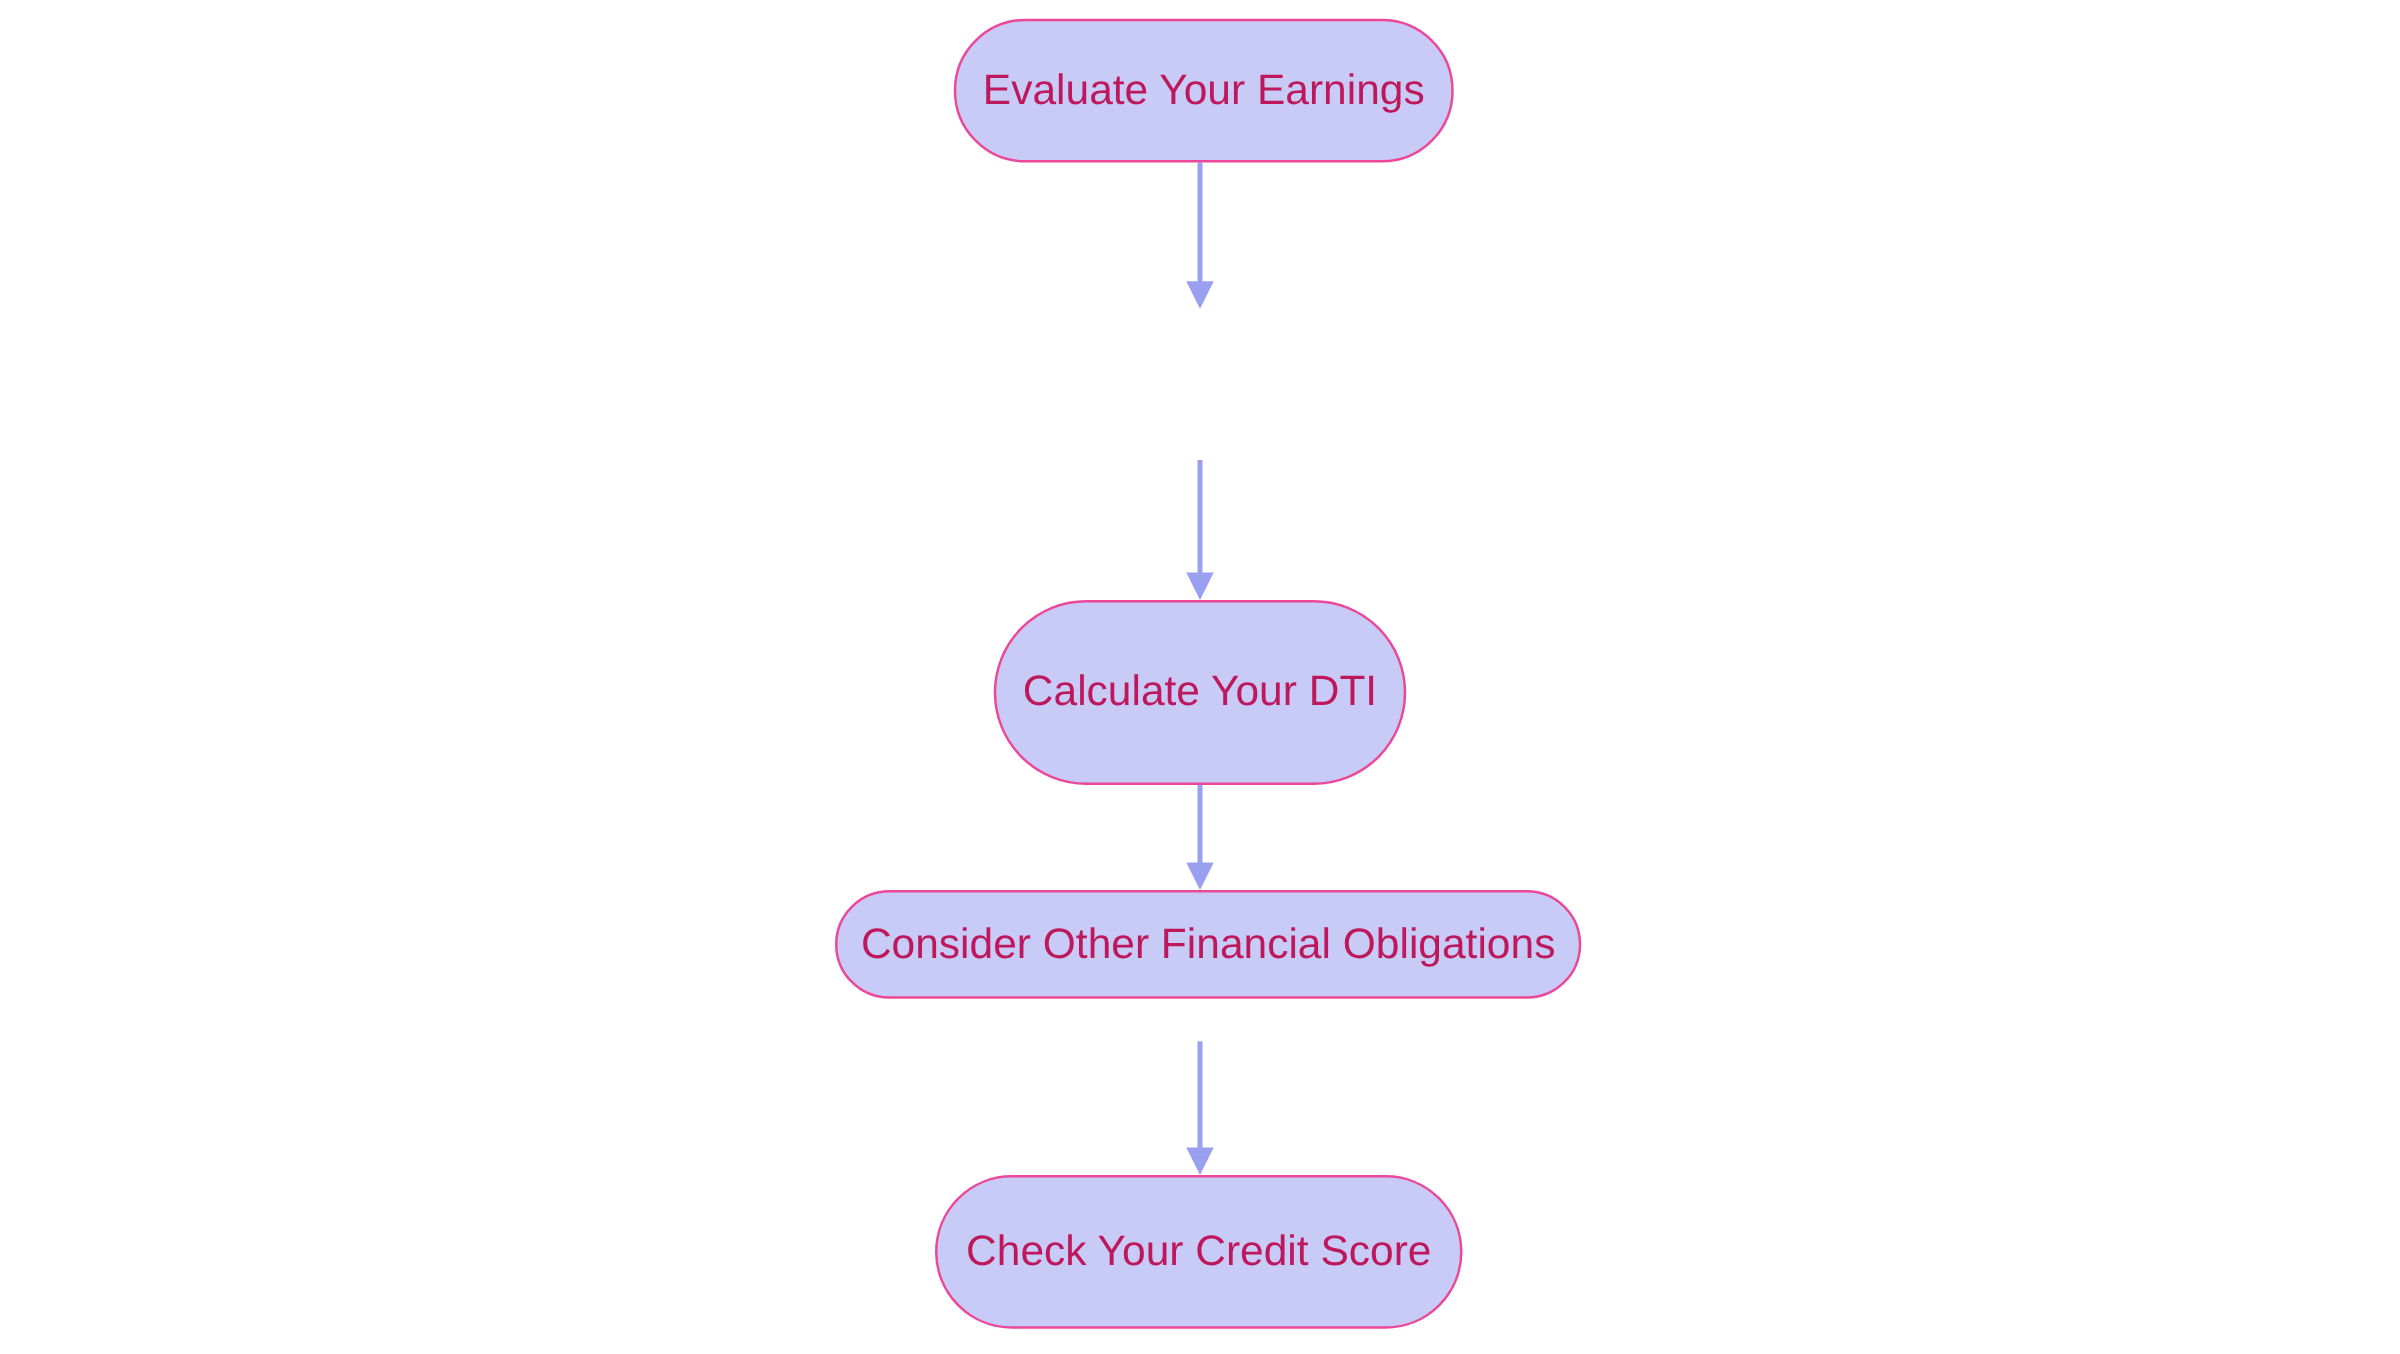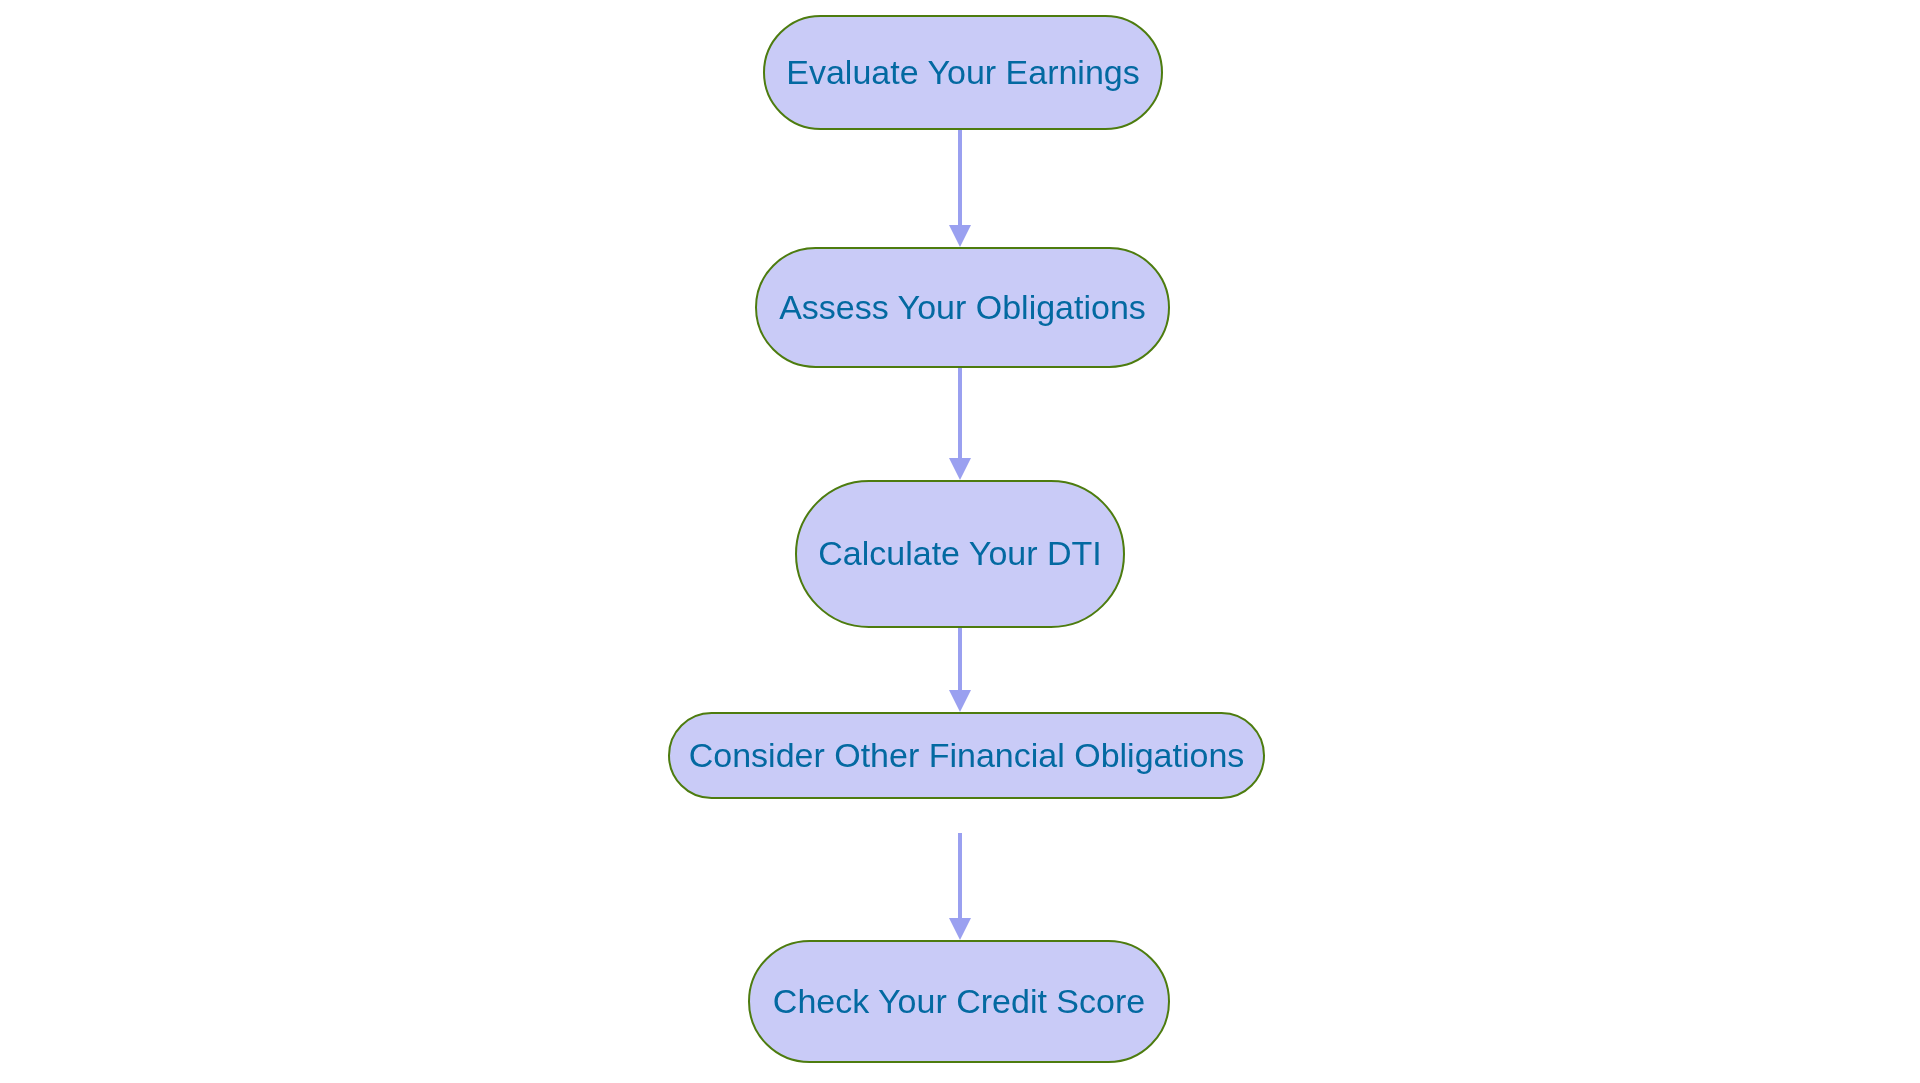--- a/index.html
+++ b/index.html
@@ -15,26 +15,26 @@
     position: relative;
     width: 1920px;
     height: 1083px;
     background: #ffffff;
     overflow: hidden;
   }
   .flow-node {
     position: absolute;
     box-sizing: border-box;
     background: #c9cbf7;
-    border: 2px solid #4d7c0f;
+    border: 2px solid #ec4899;
     border-radius: 999px;
     display: flex;
     align-items: center;
     justify-content: center;
-    color: #0369a1;
+    color: #be185d;
     font-family: "Liberation Sans", sans-serif;
     font-size: 34px;
     font-weight: 400;
     line-height: 1.1;
     letter-spacing: 0px;
     white-space: nowrap;
     text-align: center;
     user-select: none;
   }
   .flow-node .node-label {
@@ -78,23 +78,20 @@
 
   <svg class="flow-arrow" style="left:938px; top:833px; width:44px; height:107px;" viewBox="0 0 44 107">
     <line class="arrow-line" x1="22" y1="0" x2="22" y2="86"></line>
     <polygon class="arrow-head" points="11,85 33,85 22,107"></polygon>
   </svg>
 
   <div class="flow-node" style="left:763px; top:15px; width:400px; height:115px;">
     <span class="node-label">Evaluate Your Earnings</span>
   </div>
 
-  <div class="flow-node" style="left:755px; top:247px; width:415px; height:121px;">
-    <span class="node-label">Assess Your Obligations</span>
-  </div>
 
   <div class="flow-node" style="left:795px; top:480px; width:330px; height:148px;">
     <span class="node-label">Calculate Your DTI</span>
   </div>
 
   <div class="flow-node" style="left:668px; top:712px; width:597px; height:87px;">
     <span class="node-label">Consider Other Financial Obligations</span>
   </div>
 
   <div class="flow-node" style="left:748px; top:940px; width:422px; height:123px;text-align:center;">

